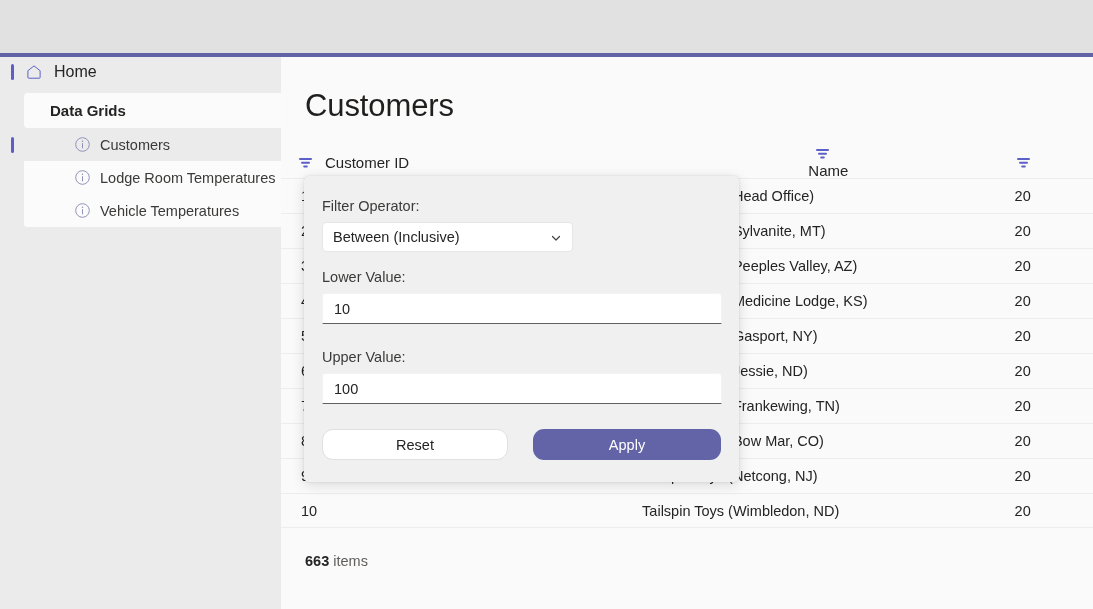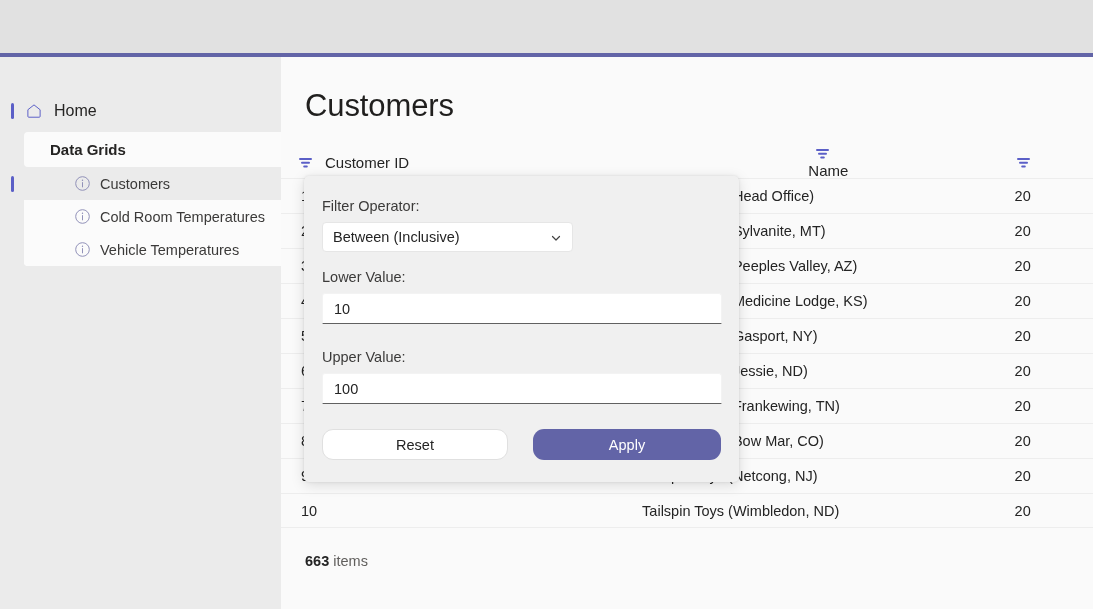--- a/index.html
+++ b/index.html
@@ -23,21 +23,20 @@
     width: 1093px; height: 4px;
     background: #6264a7;
   }
 
   
   .sidebar {
     position: absolute; left: 0; top: 57px;
     width: 309px; height: 552px;
     background: #ebebeb;
     border-right: 1px solid #e3e3e3;
-    padding-top: 39px;
   }
   .nav-item {
     position: relative;
     height: 33px;
     margin: 0 12px 0 24px;
     display: flex;
     align-items: center;
     border-radius: 4px;
     cursor: pointer;
     font-size: 15px;
@@ -288,21 +287,21 @@
 
     <div class="sub-block">
       <div class="nav-sub">
         <span class="info-icon">
           <svg viewBox="0 0 18 18" width="17" height="17" fill="none" stroke="#8b8bb5" stroke-width="1">
             <circle cx="9" cy="9" r="7.2"></circle>
             <line x1="9" y1="8" x2="9" y2="12.6" stroke-linecap="round"></line>
             <circle cx="9" cy="5.6" r="0.75" fill="#8b8bb5" stroke="none"></circle>
           </svg>
         </span>
-        <span>Cold Room Temperatures</span>
+        <span>Lodge Room Temperatures</span>
       </div>
       <div class="nav-sub">
         <span class="info-icon">
           <svg viewBox="0 0 18 18" width="17" height="17" fill="none" stroke="#8b8bb5" stroke-width="1">
             <circle cx="9" cy="9" r="7.2"></circle>
             <line x1="9" y1="8" x2="9" y2="12.6" stroke-linecap="round"></line>
             <circle cx="9" cy="5.6" r="0.75" fill="#8b8bb5" stroke="none"></circle>
           </svg>
         </span>
         <span>Vehicle Temperatures</span>

